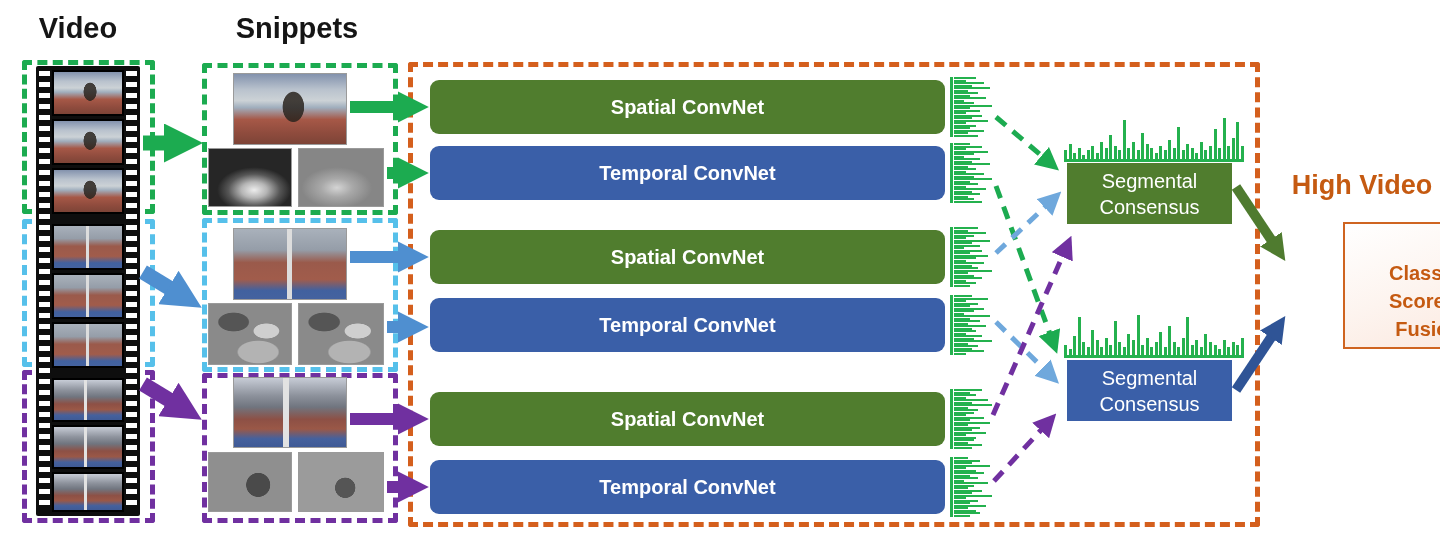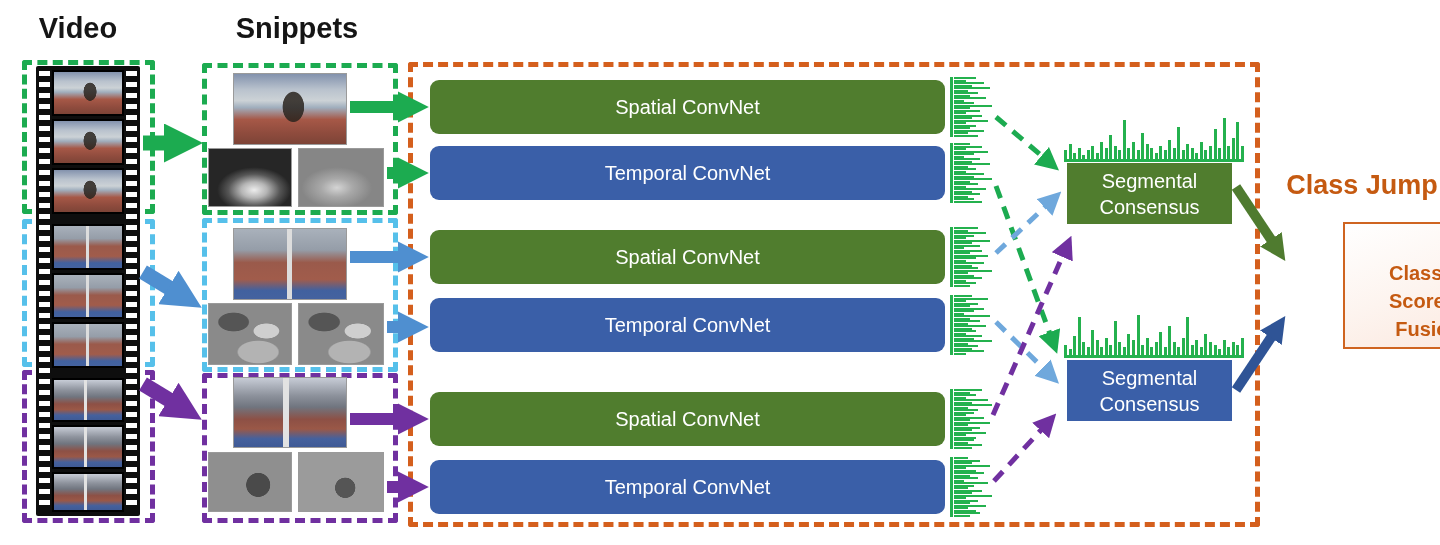--- a/index.html
+++ b/index.html
@@ -32,21 +32,21 @@
   .flow-dark{background:radial-gradient(ellipse 45% 40% at 55% 72%, #ededed 0%, #b5b5b5 35%, #565656 70%, #262626 100%);}
   .flow-mid{background:radial-gradient(ellipse 42% 36% at 45% 68%, #d4d4d4 0%, #a8a8a8 45%, #868686 100%);}
   .flow-tex{background:
      radial-gradient(ellipse 30% 25% at 30% 30%, #555 0 60%, transparent 65%),
      radial-gradient(ellipse 25% 20% at 70% 45%, #cfcfcf 0 60%, transparent 65%),
      radial-gradient(ellipse 40% 30% at 60% 80%, #b3b3b3 0 60%, transparent 65%), #8a8a8a;}
   .flow-blob{background:radial-gradient(circle 13px at 60% 55%, #4a4a4a 0 90%, transparent 95%), #8f8f8f;}
   .flow-blob2{background:radial-gradient(circle 11px at 55% 60%, #555 0 90%, transparent 95%), #9b9b9b;}
   
   .convnet{left:430px;width:515px;height:54px;border-radius:9px;display:flex;align-items:center;justify-content:center;
-           color:#fff;font-size:20px;font-weight:normal;}
+           color:#fff;font-size:20px;font-weight:bold;}
   .cn-green{background:#507d2e;}
   .cn-blue{background:#3a5fa8;}
   
   .consensus{left:1067px;width:165px;height:61px;display:flex;flex-direction:column;align-items:center;justify-content:center;
              color:#fff;font-size:20px;line-height:26px;font-weight:normal;}
   
   .hist-side{display:flex;flex-direction:column;justify-content:space-between;border-left:3px solid #24b14e;padding-left:1px;box-sizing:border-box;}
   .hist-side .bar{height:2px;background:#24b14e;}
   .hist-top{display:flex;align-items:flex-end;justify-content:space-between;border-bottom:3px solid #24b14e;box-sizing:border-box;}
   .hist-top .bar{width:3px;background:#24b14e;}
@@ -365,21 +365,21 @@
 
   <div class="abs consensus" style="top:163px;background:#507d2e;">
     <div>Segmental</div>
     <div>Consensus</div>
   </div>
   <div class="abs consensus" style="top:360px;background:#3a5fa8;">
     <div>Segmental</div>
     <div>Consensus</div>
   </div>
 
-  <div id="prediction" class="abs">Class Jump</div>
+  <div id="prediction" class="abs">High Video</div>
   <div id="fusion" class="abs">
     <div>Class Score</div>
     <div>Fusion</div>
   </div>
 
   <svg width="1440" height="545" viewBox="0 0 1440 545">
     <defs>
       <marker id="mg" markerWidth="2.6" markerHeight="2.6" refX="0.2" refY="1.3" orient="auto">
           <path d="M0,0 L2.6,1.3 L0,2.6 Z" fill="#1cab50"></path>
         </marker>

